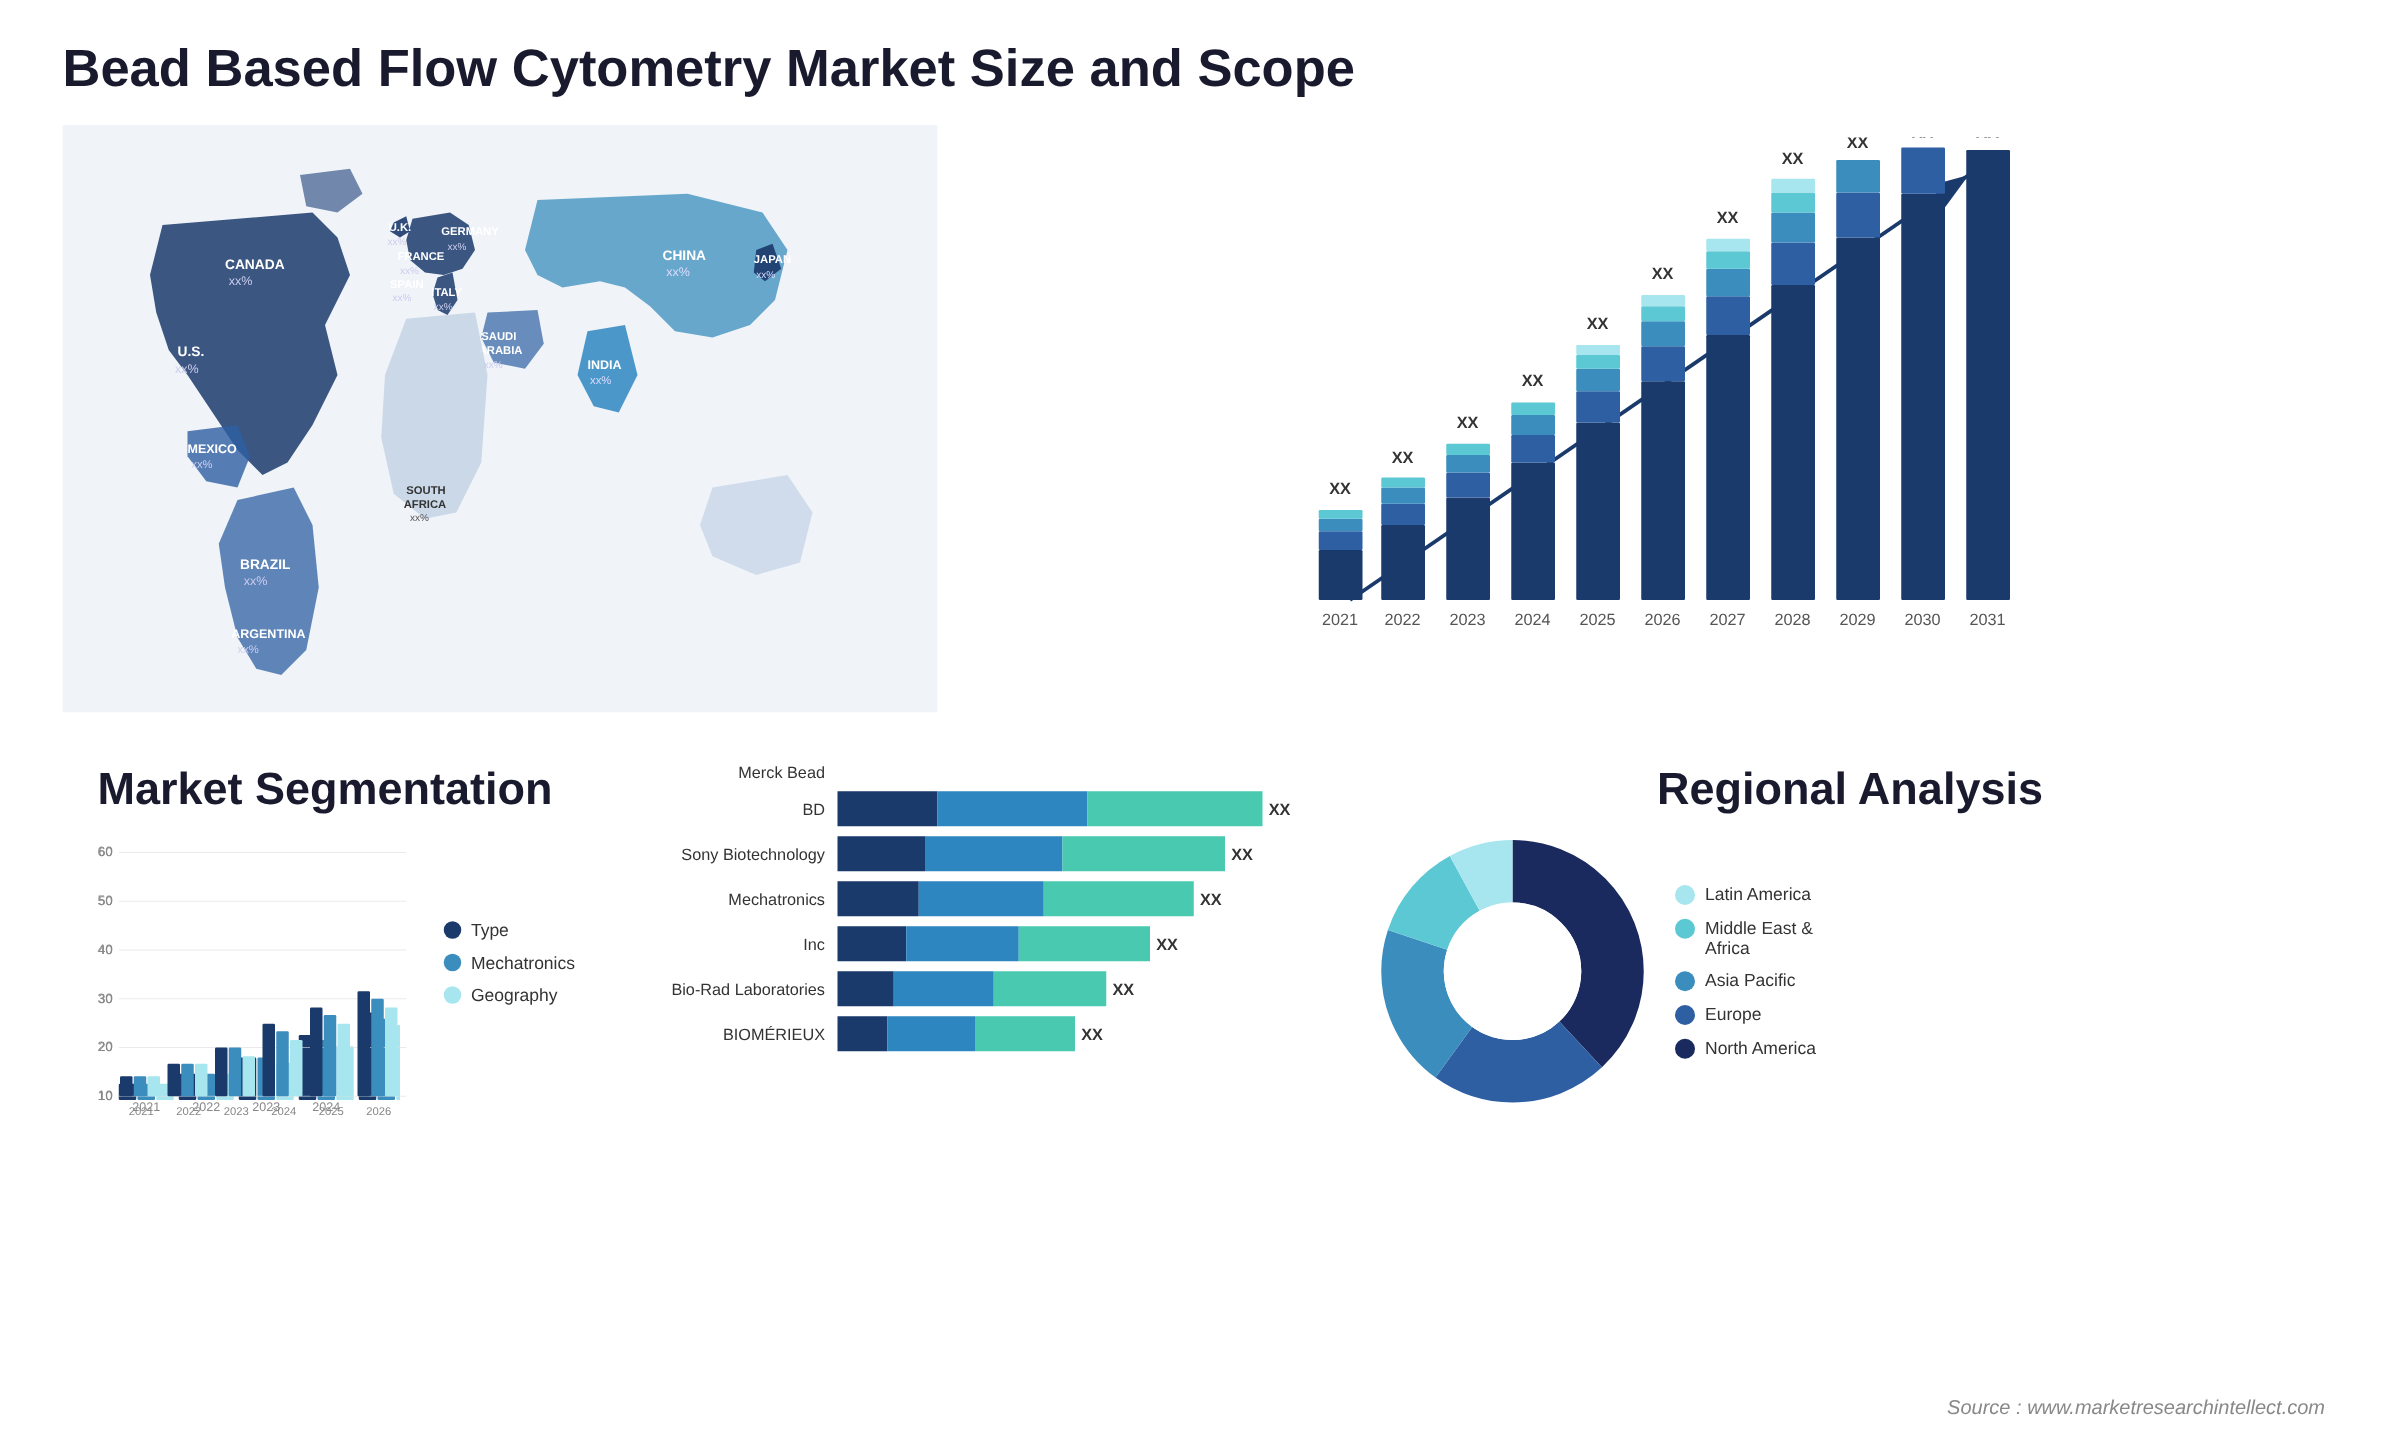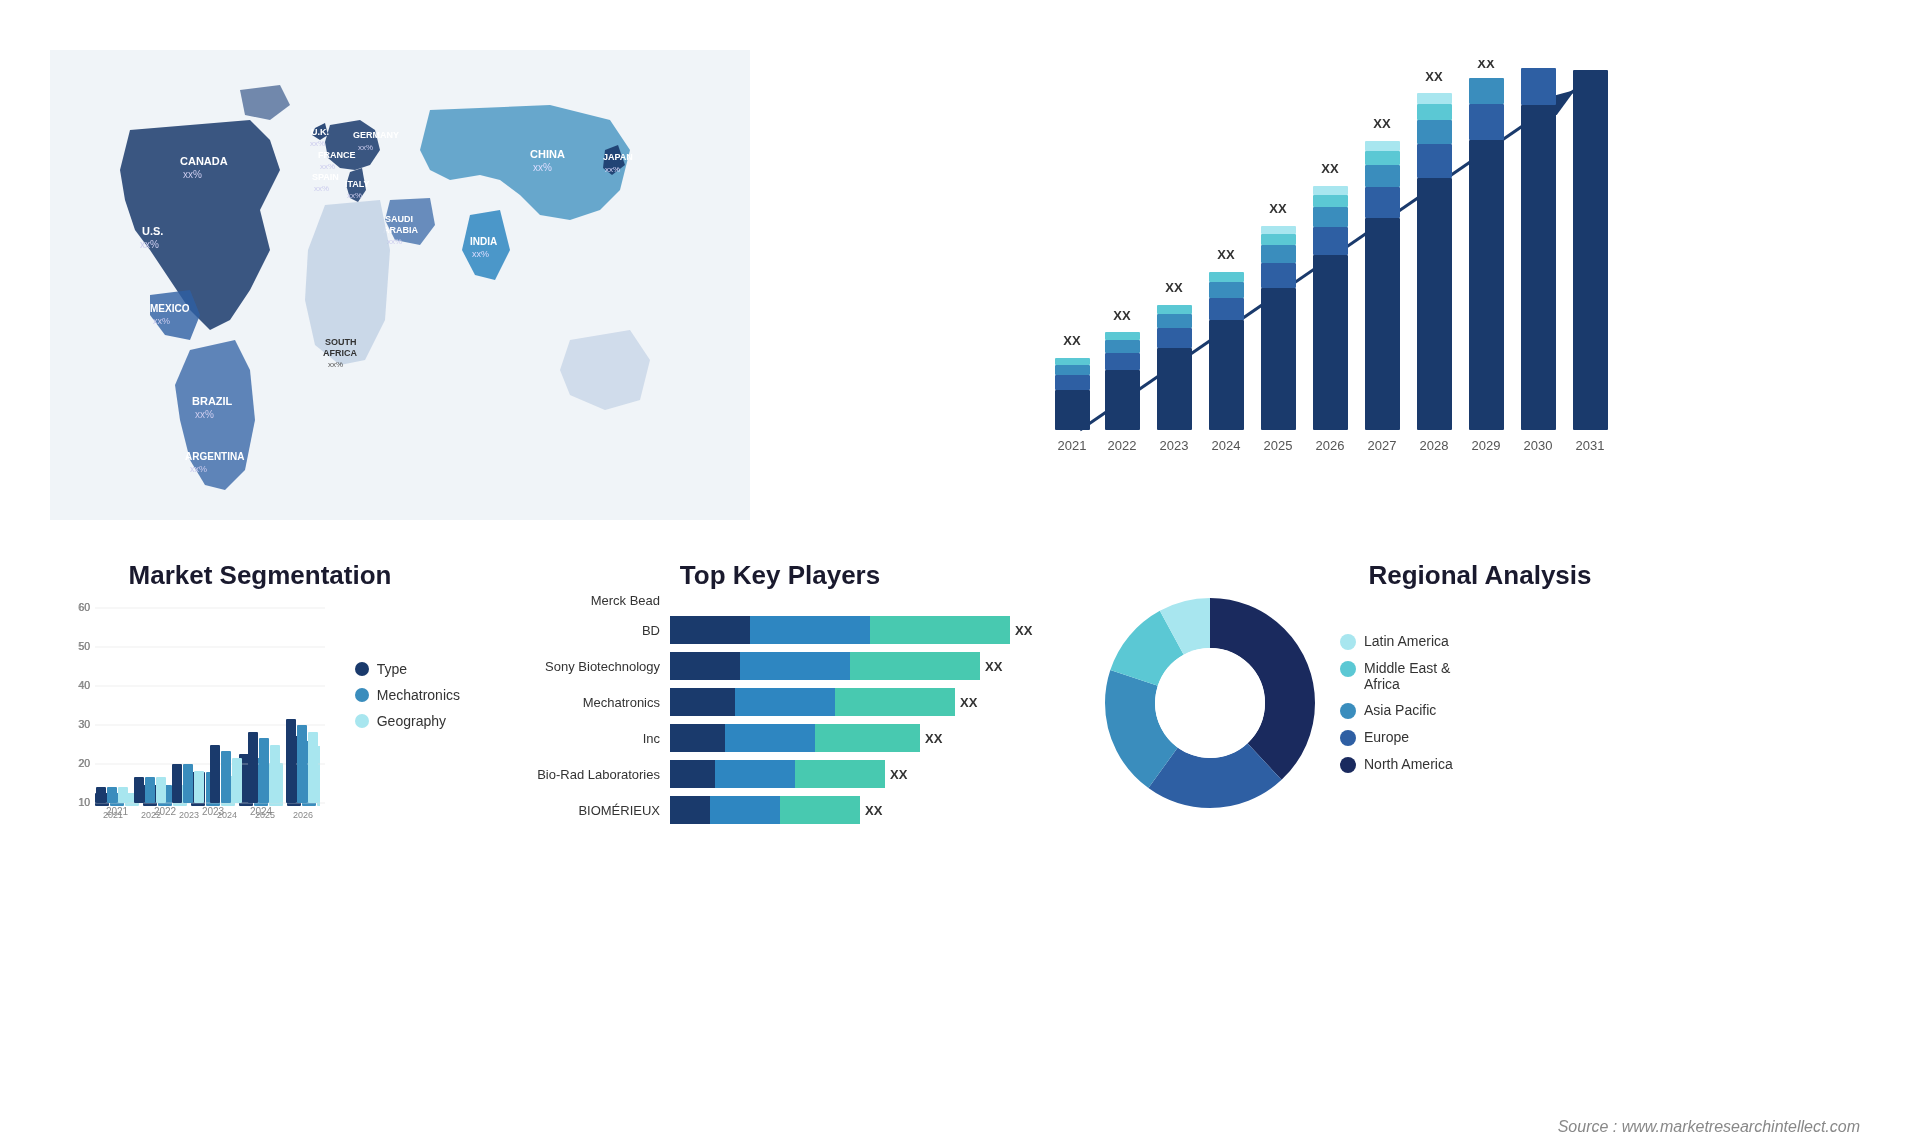--- a/index.html
+++ b/index.html
@@ -96,24 +96,24 @@
       gap: 30px;
       margin-top: 10px;
     }
 
     
     .segmentation-section {
       padding: 10px;
     }
 
     .section-title {
-      font-size: 26px;
+      font-size: 36px;
       font-weight: 700;
       color: #1a1a2e;
-      margin-bottom: 2px;
+      margin-bottom: 15px;
       text-align: center;
     }
 
     .seg-legend {
       display: flex;
       flex-direction: column;
       gap: 10px;
       justify-content: center;
     }
 
@@ -238,20 +238,21 @@
       color: #888;
       font-style: italic;
     }
   </style>
 </head>
 <body>
 
 <div class="page-container">
 
   <div class="header">
+    <h1 class="title">Bead Based Flow Cytometry Market Size and Scope</h1>
   </div>
 
   <div class="main-content">
 
     <div class="map-section">
       <svg class="world-map" viewBox="0 0 700 470">
 
         <rect width="700" height="470" fill="#f0f4f8"></rect>
 
         <path d="M80,80 L200,70 L220,90 L230,120 L210,160 L220,200 L200,240 L180,270 L160,280 L140,260 L120,230 L100,200 L85,180 L75,150 L70,120 Z" fill="#1a3a6c" opacity="0.85"></path>
@@ -510,21 +511,20 @@
             </div>
             <div class="legend-item">
               <div class="legend-dot" style="background:#a8e6ef;"></div>
               <span>Geography</span>
             </div>
           </div>
         </div>
       </div>
 
       <div class="players-section">
-        <div class="section-title">Top Key Players</div>
         <div class="players-list">
 
           <div class="player-row">
             <span class="player-name">Merck Bead</span>
             <div class="player-bar-container">
             </div>
           </div>
 
           <div class="player-row">
             <span class="player-name">BD</span>

